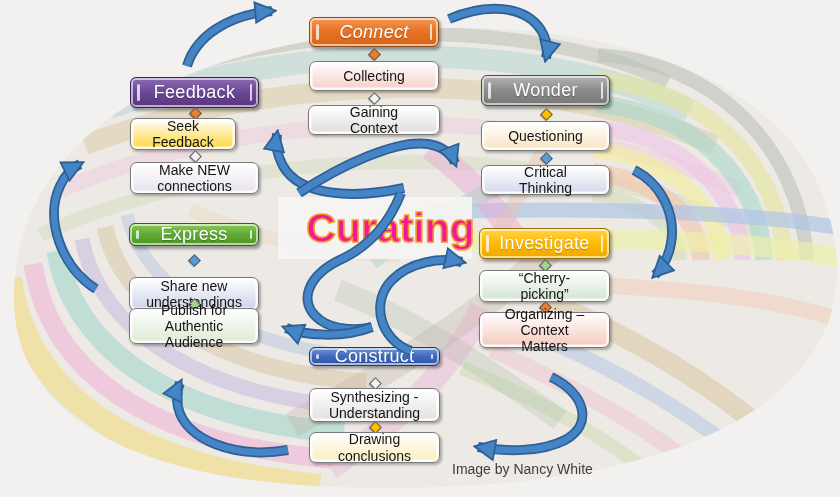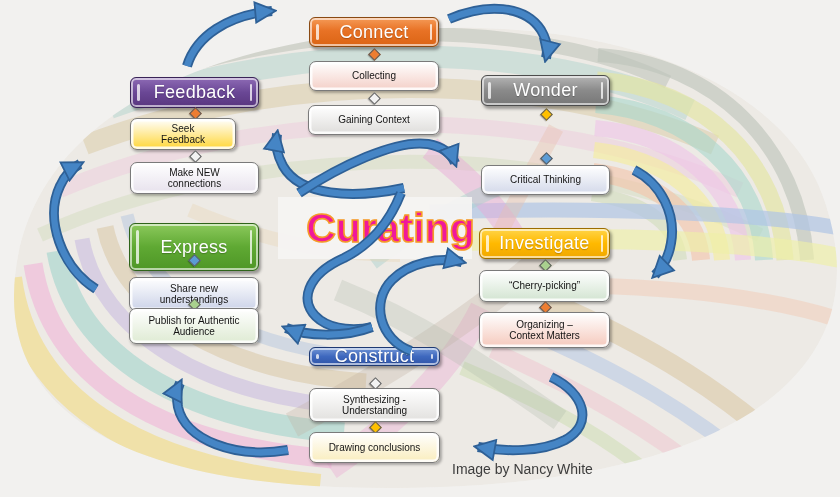--- a/index.html
+++ b/index.html
@@ -11,30 +11,30 @@
   .panel{position:absolute;z-index:2;box-sizing:border-box;}
 
   
   .hdr{border:1px solid;border-radius:6px;display:flex;align-items:center;justify-content:center;
        color:#fff;font-size:18px;letter-spacing:.3px;
        box-shadow:inset 0 0 0 2px rgba(255,255,255,.6), 2px 2.5px 3px rgba(0,0,0,.35);
        text-shadow:0 1px 1px rgba(0,0,0,.25);}
   .hdr::before,.hdr::after{content:"";position:absolute;top:6px;bottom:6px;width:2.5px;
        background:rgba(255,255,255,.75);border-radius:2px;}
   .hdr::before{left:6px;} .hdr::after{right:6px;}
-  .hdr-connect{background:linear-gradient(180deg,#F59B58 0%,#E87225 45%,#DB6414 100%);border-color:#8a4a12;}
+  .hdr-connect{background:linear-gradient(180deg,#F59B58 0%,#E87225 45%,#DB6414 100%);border-color:#8a4a12;font-style:italic;}
   .hdr-wonder{background:linear-gradient(180deg,#B5B5B5,#8A8A8A 50%,#777777);border-color:#4d4d4d;}
   .hdr-reflect{background:linear-gradient(180deg,#8E6BB5,#6A4795 50%,#59367F);border-color:#3a2457;}
   .hdr-express{background:linear-gradient(180deg,#8CC95C,#5FA933 50%,#4E9626);border-color:#2f641a;}
   .hdr-investigate{background:linear-gradient(180deg,#FFD54A,#FFB900 50%,#F0A800);border-color:#9c6d00;}
   .hdr-construct{background:linear-gradient(180deg,#7296D6,#3E68BE 50%,#3055A8);border-color:#1f3a73;}
 
   
   .step{border:1px solid #7a7a7a;border-radius:7px;display:flex;align-items:center;justify-content:center;
-        text-align:center;font-size:10px;color:#141414;line-height:1.15;padding:2px 18px;
+        text-align:center;font-size:14px;color:#141414;line-height:1.15;padding:2px 18px;
         background:linear-gradient(180deg,#ffffff 0%, var(--fill,#eee) 88%);
         box-shadow:inset 0 0 0 2.5px rgba(255,255,255,.85), 1.5px 2px 2.5px rgba(0,0,0,.28);}
 
   
   .conn{position:absolute;z-index:2;width:7px;height:7px;transform:rotate(45deg);
         background:var(--fill,#fff);border:1px solid #5a5a5a;box-shadow:0 1px 1px rgba(0,0,0,.3);}
 
   
   #curating-panel{left:278px;top:197px;width:194px;height:62px;background:rgba(245,244,242,.96);
         display:flex;align-items:center;justify-content:center;z-index:2;}
@@ -52,21 +52,21 @@
   #hdr-wonder{left:481px;top:75px;width:129px;height:31px;}
   #st-questioning{left:481px;top:121px;width:129px;height:30px;}
   #st-critical{left:481px;top:165px;width:129px;height:30px;}
   #cn-wonder-1{left:542px;top:110px;} #cn-wonder-2{left:542px;top:154px;}
 
   #hdr-reflect{left:130px;top:77px;width:129px;height:31px;}
   #st-seek{left:130px;top:118px;width:106px;height:32px;}
   #st-makenew{left:130px;top:162px;width:129px;height:32px;align-items:center;}
   #cn-reflect-1{left:191px;top:109px;} #cn-reflect-2{left:191px;top:152px;}
 
-  #hdr-express{left:129px;top:223px;width:130px;height:48px;}
+  #hdr-express{left:129px;top:223px;width:130px;height:23px;}
   #st-share{left:129px;top:265px;width:130px;height:34px;margin-top:12px;}
   #st-publish{left:129px;top:308px;width:130px;height:36px;justify-content:center;}
   #cn-express-1{left:190px;top:256px;} #cn-express-2{left:190px;top:300px;}
 
   #hdr-investigate{left:479px;top:228px;width:131px;height:31px;}
   #st-cherry{left:479px;top:270px;width:131px;height:32px;}
   #st-organizing{left:479px;top:312px;width:131px;height:36px;}
   #cn-investigate-1{left:541px;top:261px;} #cn-investigate-2{left:541px;top:303px;}
 
   #hdr-construct{left:309px;top:347px;width:131px;height:19px;}
@@ -134,20 +134,23 @@
   </div>
   <div class="conn" id="cn-connect-2" style="--fill: #F2F2F2;"></div>
   <div class="panel step" id="st-gaining" style="--fill: #E2E1DF;">
     <span>Gaining Context</span>
   </div>
 
   <div class="panel hdr hdr-wonder" id="hdr-wonder">
     <span>Wonder</span>
   </div>
   <div class="conn" id="cn-wonder-1" style="--fill: #FFC000;"></div>
+  <div class="panel step" id="st-questioning" style="--fill: #FAE7C8;">
+    <span>Questioning</span>
+  </div>
   <div class="conn" id="cn-wonder-2" style="--fill: #5B9BD5;"></div>
   <div class="panel step" id="st-critical" style="--fill: #D8DDEC;">
     <span>Critical Thinking</span>
   </div>
 
   <div class="panel hdr hdr-reflect" id="hdr-reflect">
     <span>Feedback</span>
   </div>
   <div class="conn" id="cn-reflect-1" style="--fill: #ED7D31;"></div>
   <div class="panel step" id="st-seek" style="--fill: #FFDB4F;">

